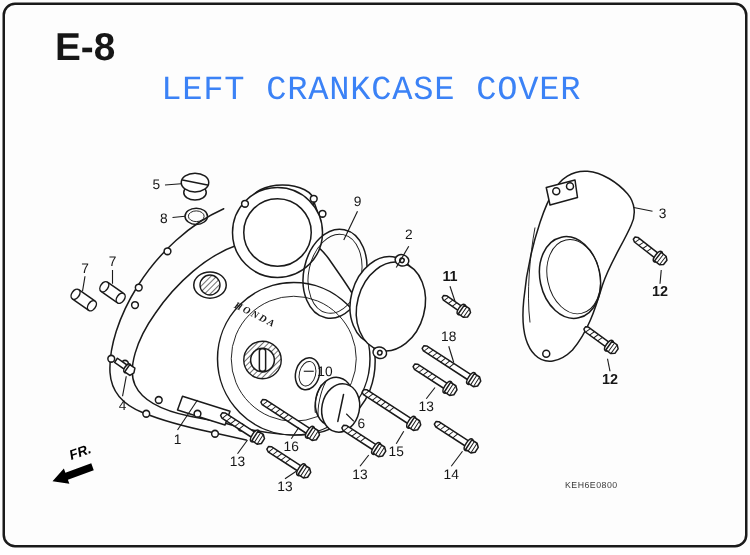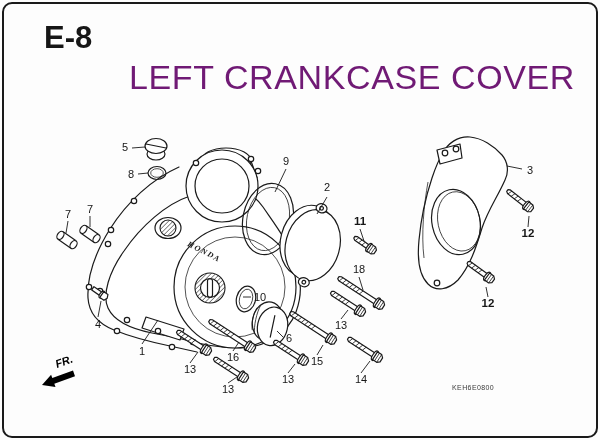--- a/index.html
+++ b/index.html
@@ -2,22 +2,22 @@
 <html><head>
 <meta charset="utf-8">
 <style>
   html,body{margin:0;padding:0;background:#ffffff;}
   #page{position:relative;width:600px;height:440px;background:#fdfdfd;overflow:hidden;
         font-family:"Liberation Sans",sans-serif;color:#111;}
   #frame{position:absolute;left:2px;top:2px;right:2px;bottom:2px;
          border:2px solid #1a1a1a;border-radius:10px;pointer-events:none;}
   #section-code{position:absolute;left:44px;top:20px;font-size:31px;font-weight:bold;
                 letter-spacing:0px;color:#161616;}
-  #page-title{position:absolute;left:129px;top:58px;font-size:34px;font-weight:400;
-              letter-spacing:0.6px;color:#701a75;white-space:nowrap;}
+  #page-title{position:absolute;left:129px;top:58px;font-size:27px;font-weight:400;
+              letter-spacing:0.6px;color:#3b82f6;white-space:nowrap;font-family:Liberation Mono, monospace;}
   svg{position:absolute;left:0;top:0;}
   .ln{fill:#ffffff;stroke:#1a1a1a;stroke-width:1.2;stroke-linejoin:round;stroke-linecap:round;}
   .ln-nf{fill:none;stroke:#1a1a1a;stroke-width:1.2;stroke-linejoin:round;stroke-linecap:round;}
   .thin{fill:none;stroke:#1a1a1a;stroke-width:0.75;}
   .leader{stroke:#1a1a1a;stroke-width:0.9;fill:none;}
   .callout{font:11px "Liberation Sans",sans-serif;fill:#161616;text-anchor:middle;}
   .callout.bold{font-weight:bold;font-size:11.5px;}
   .hatched{fill:url(#hatch);stroke:#1a1a1a;stroke-width:1.1;}
   .logo-text{font:italic bold 8px "Liberation Serif",serif;fill:#1a1a1a;letter-spacing:1.5px;text-anchor:middle;}
   .fr-text{font:italic bold 11px "Liberation Sans",sans-serif;fill:#000;}

